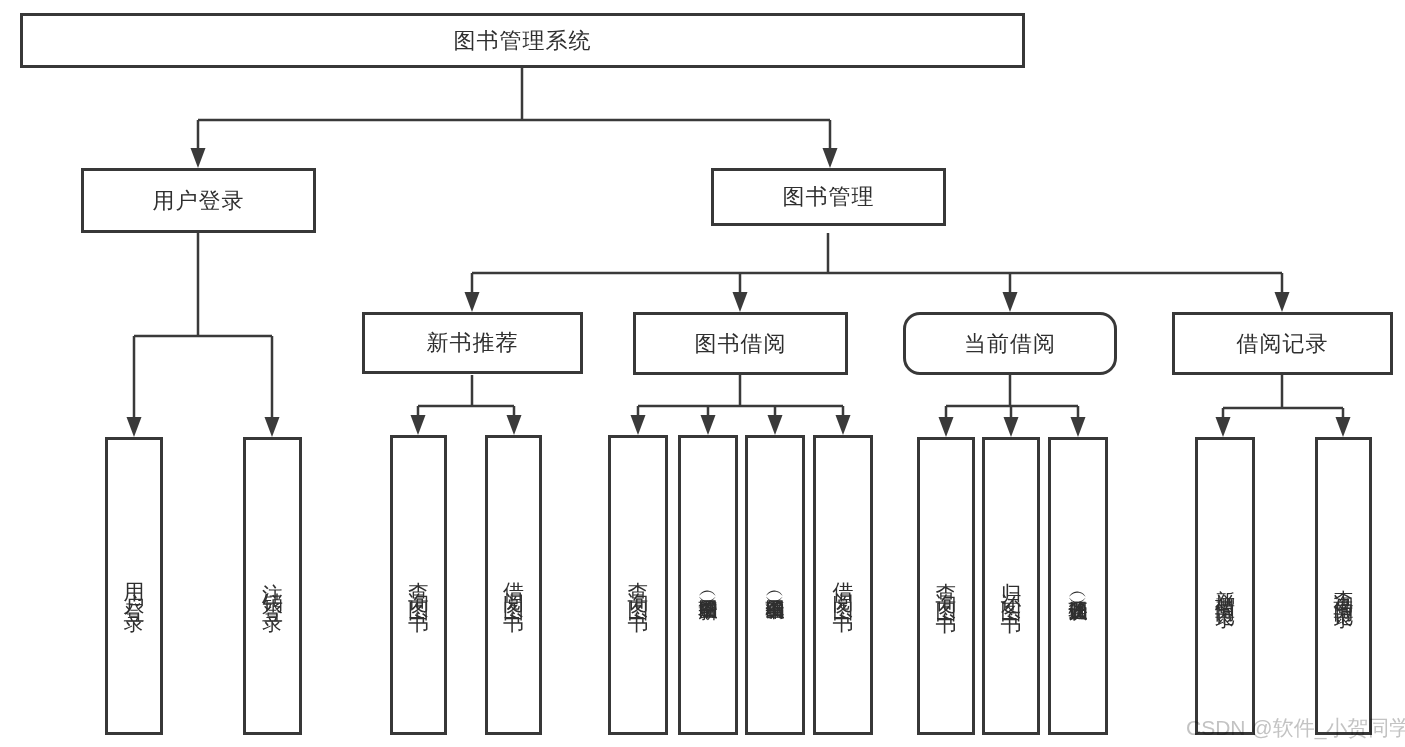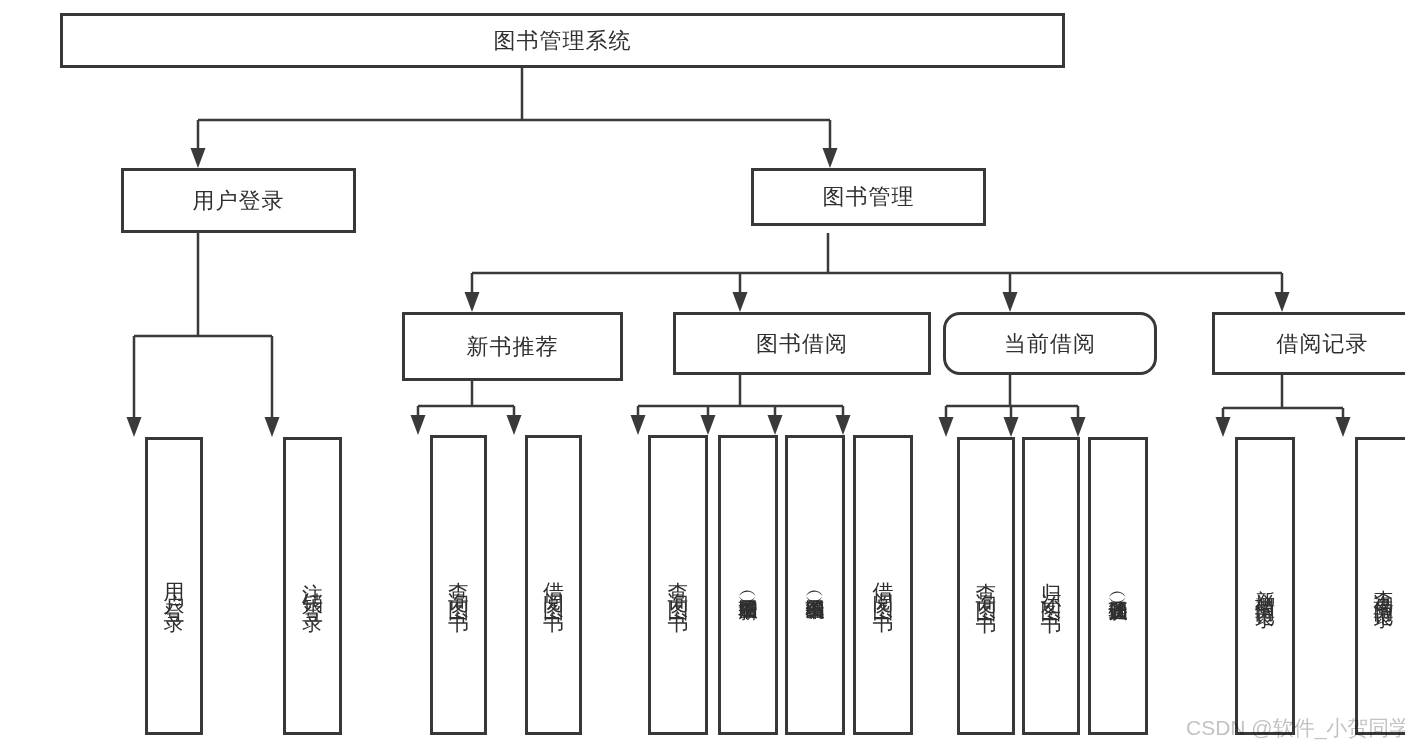--- a/index.html
+++ b/index.html
@@ -20,21 +20,20 @@
   }
   .box {
     position: absolute;
     background: #ffffff;
     border: 3px solid #383838;
     color: #2f2f2f;
     display: flex;
     align-items: center;
     justify-content: center;
     z-index: 2;
-    margin-left: 40px;
   }
   .box.h span {
     font-size: 22px;
     letter-spacing: 1px;
     white-space: nowrap;
   }
   .box.v span {
     writing-mode: vertical-rl;
     text-orientation: mixed;
     white-space: nowrap;
@@ -110,24 +109,24 @@
     <span>图书管理系统</span>
   </div>
 
   <div class="box h" style="left:81px; top:168px; width:235px; height:65px;">
     <span>用户登录</span>
   </div>
   <div class="box h" style="left:711px; top:168px; width:235px; height:58px;">
     <span>图书管理</span>
   </div>
 
-  <div class="box h" style="left:362px; top:312px; width:221px; height:69px;">
+  <div class="box h" style="left:362px; top:312px; width:221px; height:62px;">
     <span>新书推荐</span>
   </div>
-  <div class="box h" style="left:633px; top:312px; width:258px; height:63px;justify-content:center;">
+  <div class="box h" style="left:633px; top:312px; width:215px; height:63px;justify-content:center;">
     <span>图书借阅</span>
   </div>
   <div class="box h" style="left:903px; top:312px; width:214px; height:63px;border-radius:17px;">
     <span>当前借阅</span>
   </div>
   <div class="box h" style="left:1172px; top:312px; width:221px; height:63px;">
     <span>借阅记录</span>
   </div>
 
   <div class="box v" style="left:105px; top:437px; width:58px; height:298px;">

